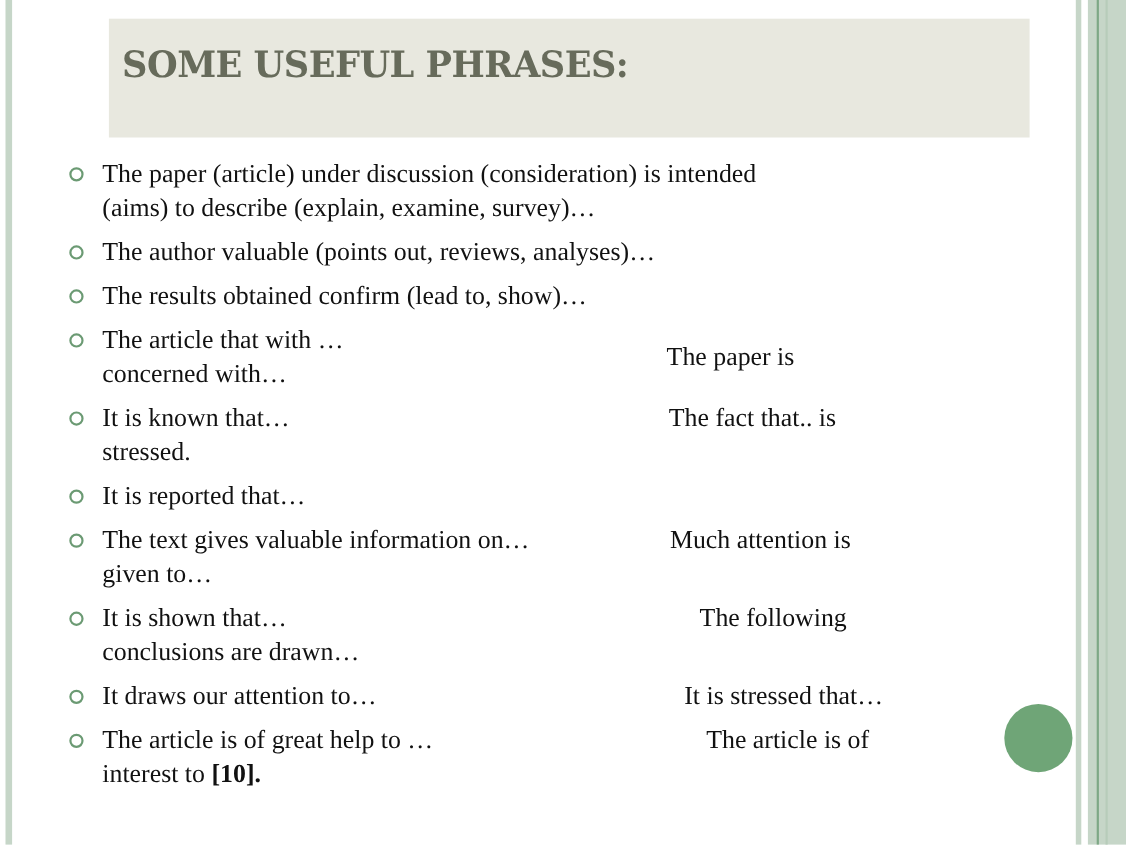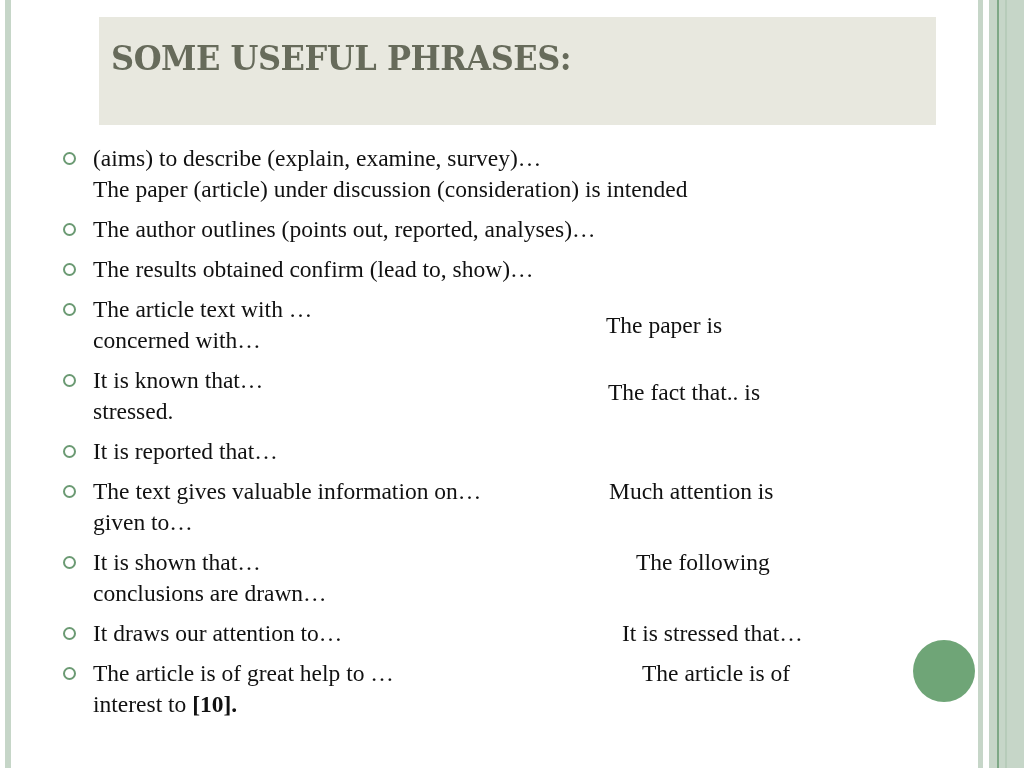--- a/index.html
+++ b/index.html
@@ -123,41 +123,41 @@
   <div class="s4"></div>
 </div>
 
 <div class="title-box">
   <h1 class="title">SOME USEFUL PHRASES:</h1>
 </div>
 
 <ul class="content">
   <li class="item">
     <span class="bullet"></span>
+    <span class="line">The paper (article) under discussion (consideration) is intended</span>
     <span class="line">(aims) to describe (explain, examine, survey)…</span>
-    <span class="line">The paper (article) under discussion (consideration) is intended</span>
   </li>
   <li class="item">
     <span class="bullet"></span>
-    <span class="line">The author outlines (points out, reported, analyses)…</span>
+    <span class="line">The author valuable (points out, reviews, analyses)…</span>
   </li>
   <li class="item">
     <span class="bullet"></span>
     <span class="line">The results obtained confirm (lead to, show)…</span>
   </li>
   <li class="item">
     <span class="bullet"></span>
-    <span class="line">The article text with …</span>
+    <span class="line">The article that with …</span>
     <span class="tab-text" style="left:546px; top:16px;">The paper is</span>
     <span class="line">concerned with…</span>
   </li>
   <li class="item">
     <span class="bullet"></span>
     <span class="line">It is known that…</span>
-    <span class="tab-text" style="left:548px; top:0;margin-top:12px;">The fact that.. is</span>
+    <span class="tab-text" style="left:548px; top:0;">The fact that.. is</span>
     <span class="line">stressed.</span>
   </li>
   <li class="item">
     <span class="bullet"></span>
     <span class="line">It is reported that…</span>
   </li>
   <li class="item">
     <span class="bullet"></span>
     <span class="line">The text gives valuable information on…</span>
     <span class="tab-text" style="left:549px; top:0;text-align:right;">Much attention is</span>

